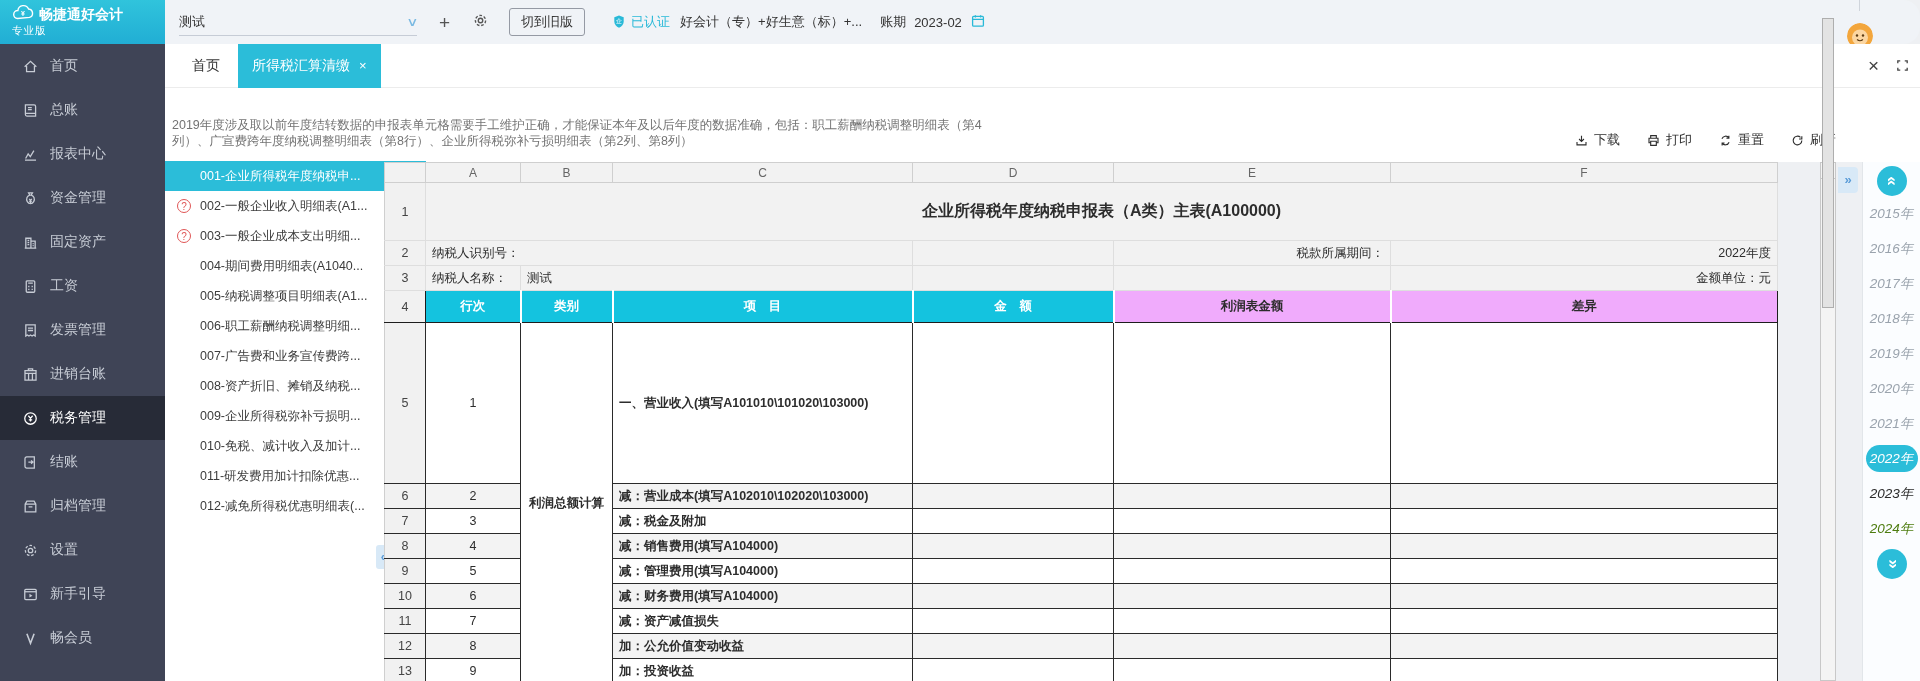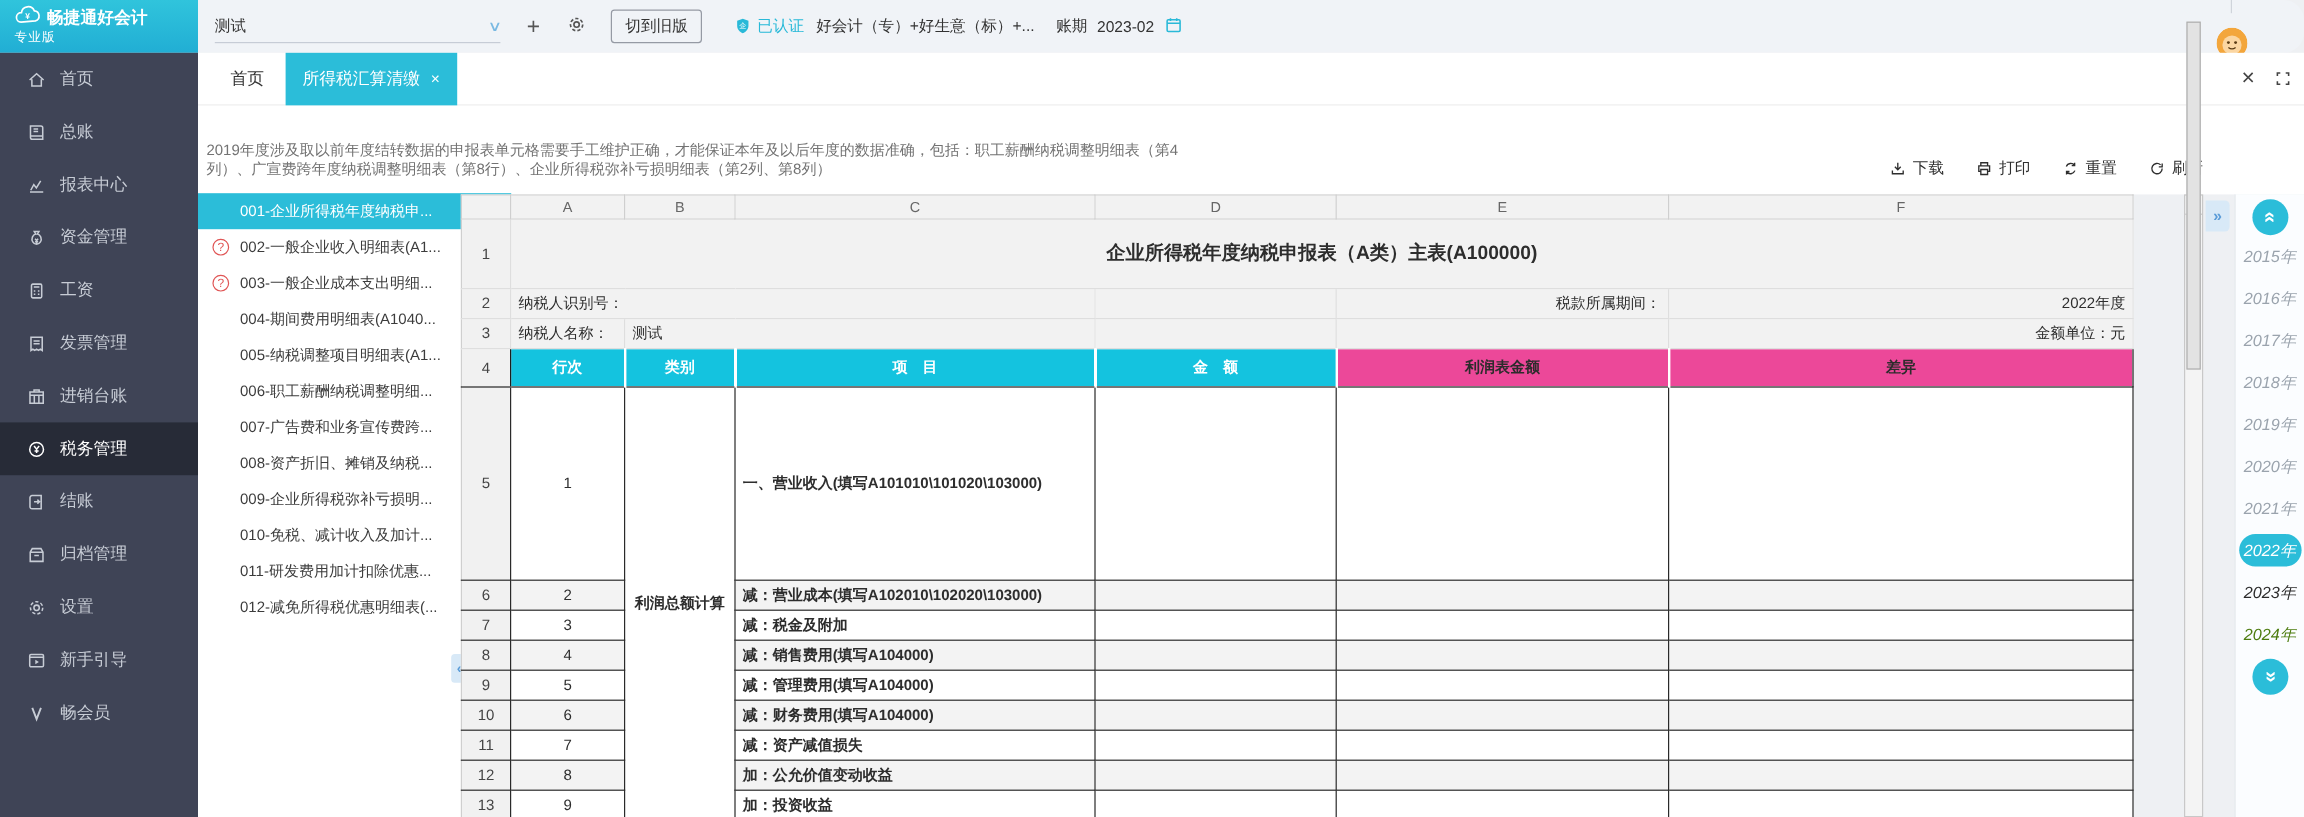--- a/index.html
+++ b/index.html
@@ -78,21 +78,21 @@
   tr.lets td { border:1px solid #cfcfcf; background:#f2f2f2; color:#666; text-align:center;
     height:20px; font-size:12px; padding:0; }
   td.corner { background:linear-gradient(135deg,#f2f2f2 55%,#c4c4c4 56%); }
   tr.meta td { border:1px solid #dedede; background:#f2f2f2; height:25px; }
   tr.trow td { border:1px solid #dedede; background:#f2f2f2; height:58px; }
   .sheet-title { text-align:center; font-weight:bold; font-size:16px; }
   .ralign { text-align:right; }
   tr.hrow td { height:32px; font-weight:bold; text-align:center;
     border-top:1px solid #1d1d1d; border-bottom:1px solid #1d1d1d; border-left:2px solid #fff; }
   tr.hrow td.cy { background:#14c3df; color:#fff; }
-  tr.hrow td.gr { background:#ec4899; color:#2c2c2c; }
+  tr.hrow td.gr { background:#f0abfc; color:#2c2c2c; }
   tr.hrow td.first { border-left:1px solid #1d1d1d; }
   tr.hrow td.last { border-right:1px solid #1d1d1d; }
   tr.hrow td.rn, tr.body td.rn, tr.meta td.rn, tr.trow td.rn {
     background:#f1f1f1; text-align:center; color:#444; font-weight:normal; border-left:1px solid #cfcfcf; }
   tr.body td { border:1px solid #2a2a2a; height:25px; }
   tr.body.tall td { height:161px; }
   tr.body.stripe td { background:#f3f3f3; }
   tr.body td.rn { border-left:1px solid #cfcfcf; background:#f1f1f1; }
   td.item-cell { font-weight:bold; padding-left:9px; }
   td.cat-cell { background:#fff !important; text-align:center; font-weight:bold;
@@ -212,20 +212,26 @@
     <span>报表中心</span>
   </div>
   <div class="side-item">
     <svg viewBox="0 0 16 16" stroke="currentColor" fill="none" stroke-width="1.2">
         <path d="M6.2 2.8h3.6L8.6 4.8a3.6 4 0 1 1-1.2 0zM6.8 8.4 8 9.8l1.2-1.4M8 9.8v2.4M6.8 10.8h2.4"></path>
       </svg>
     <span>资金管理</span>
   </div>
   <div class="side-item">
     <svg viewBox="0 0 16 16" stroke="currentColor" fill="none" stroke-width="1.2">
+        <path d="M2.6 13.2h10.8M3.6 13.2V4h4.8v9.2M8.4 13.2V6.8h4v6.4M5.2 6h1.6M5.2 8h1.6M5.2 10h1.6M10 9h1M10 11h1"></path>
+      </svg>
+    <span>固定资产</span>
+  </div>
+  <div class="side-item">
+    <svg viewBox="0 0 16 16" stroke="currentColor" fill="none" stroke-width="1.2">
         <rect x="4" y="2.6" width="8" height="10.8" rx="1"></rect>
         <path d="M5.8 4.8h4.4M5.8 8h1.2M9 8h1.2M5.8 10.6h1.2M9 10.6h1.2"></path>
       </svg>
     <span>工资</span>
   </div>
   <div class="side-item">
     <svg viewBox="0 0 16 16" stroke="currentColor" fill="none" stroke-width="1.2">
         <path d="M3.6 2.8h8.8v10.4l-1.46-1-1.47 1-1.47-1-1.47 1-1.47-1-1.46 1zM5.6 5.8h4.8M5.6 8h4.8"></path>
       </svg>
     <span>发票管理</span>

